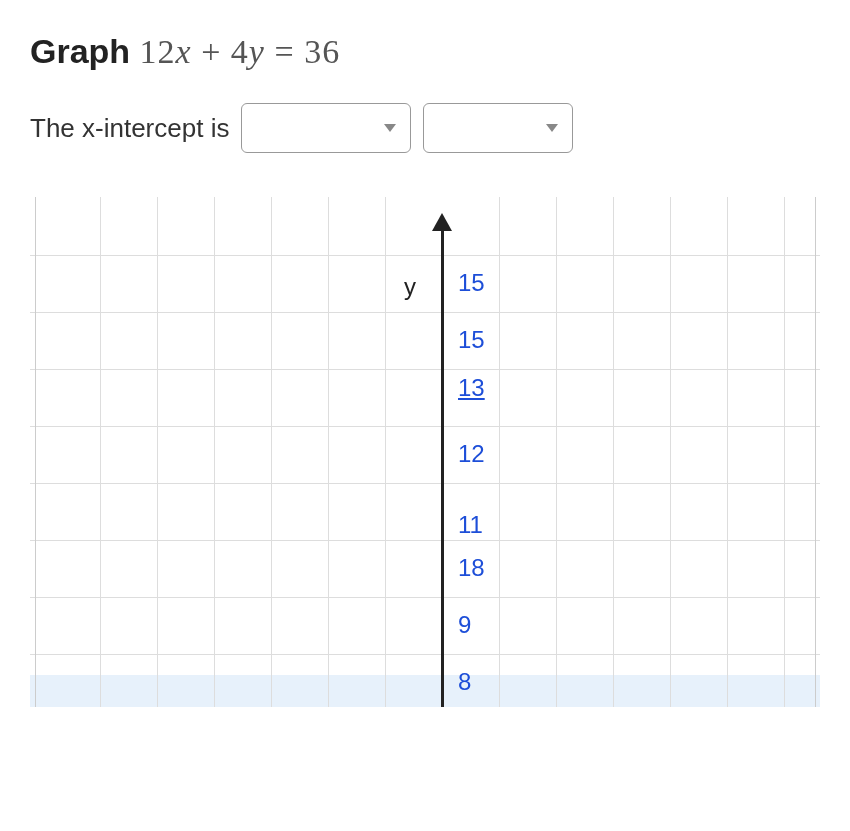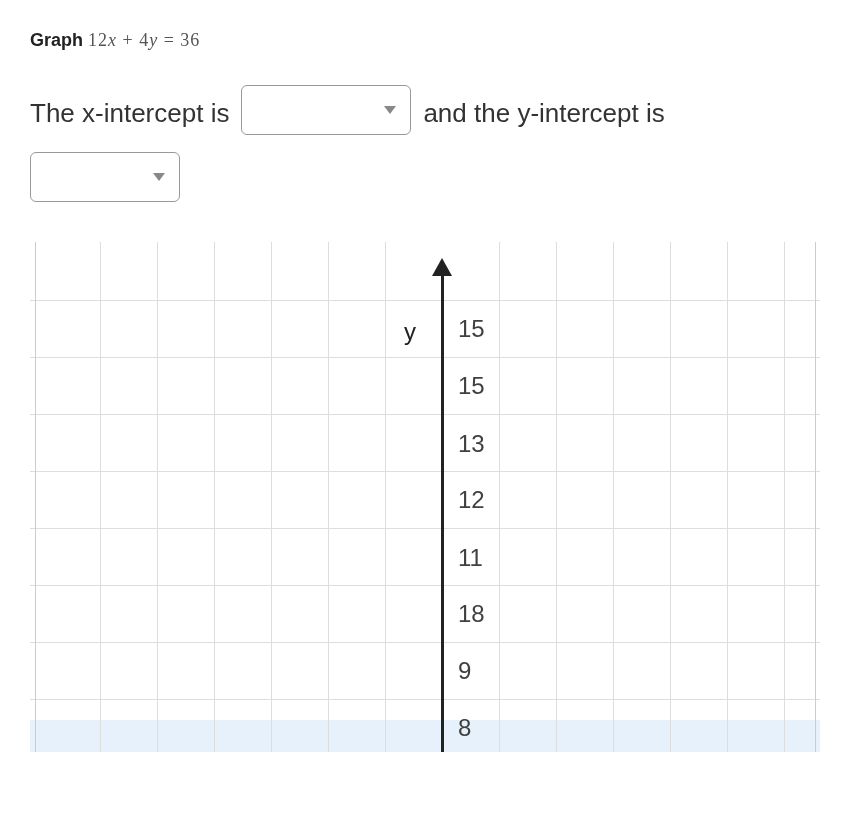--- a/index.html
+++ b/index.html
@@ -5,40 +5,40 @@
   * { box-sizing: border-box; }
   body {
     margin: 0;
     padding: 28px 30px 0 30px;
     font-family: Arial, Helvetica, sans-serif;
     background: #ffffff;
     color: #333;
     width: 850px;
   }
   .prompt-line {
-    font-size: 18px;
-    margin-bottom: 32px;
+    font-size: 34px;
+    margin-bottom: 24px;
     line-height: 1.4;
   }
   .prompt-line .bold {
     font-weight: 700;
     color: #222;
   }
   .equation {
     font-family: "Times New Roman", Times, serif;
     color: #555;
     letter-spacing: 1px;
   }
   .intercept-block {
     font-size: 26px;
     color: #333;
     line-height: 2.2;
     display: flex;
     flex-wrap: wrap;
-    align-items: flex-start;
+    align-items: center;
     gap: 10px 12px;
     margin-bottom: 40px;
   }
   .dropdown {
     display: inline-flex;
     align-items: center;
     justify-content: flex-end;
     min-width: 170px;
     height: 50px;
     border: 1px solid #999;
@@ -85,21 +85,21 @@
     border-bottom: 18px solid #222;
   }
   .axis-label-y {
     position: absolute;
     font-size: 24px;
     color: #222;
   }
   .tick-label {
     position: absolute;
     font-size: 24px;
-    color: #404040;
+    color: #1d4ed8;
     text-align: right;
     transform: translateY(-50%);
   }
   .bottom-band {
     position: absolute;
     left: -30px;
     right: -30px;
     bottom: 0;
     height: 32px;
     background: #e7f1fb;
@@ -115,21 +115,20 @@
     12<span style="font-style:italic">x</span>&nbsp;+&nbsp;4<span style="font-style:italic">y</span>&nbsp;=&nbsp;36
   </span>
 </div>
 
 <div class="intercept-block">
   <span>The x-intercept is</span>
   <span class="dropdown">
     <span></span>
     <span class="chevron"></span>
   </span>
-  <span>and the y-intercept is</span>
   <span class="dropdown small">
     <span></span>
     <span class="chevron"></span>
   </span>
 </div>
 
 <div class="graph-wrap" id="graph">
   <div class="bottom-band"></div>
 
 <div class="gridline-h" style="top: 58px;"></div>
@@ -152,19 +151,19 @@
     <div class="gridline-v" style="left: 640px;"></div>
     <div class="gridline-v" style="left: 697px;"></div>
     <div class="gridline-v" style="left: 754px;"></div>
     <div class="edge-v" style="left: 5px;"></div>
     <div class="edge-v" style="left: 785px;"></div>
     <div class="y-axis" style="left: 411px;"></div>
     <div class="arrow-up" style="left: 402px; top: 16px;"></div>
     <div class="axis-label-y" style="left: 374px; top: 76px;">y</div>
     <div class="tick-label" style="left: 428px; top: 86.5px;">15</div>
     <div class="tick-label" style="left: 428px; top: 143.5px;">15</div>
-    <div class="tick-label" style="left: 428px; top: 202px;">13</div>
+    <div class="tick-label" style="left: 428px; top: 191px; text-decoration: underline;">13</div>
     <div class="tick-label" style="left: 428px; top: 257.5px;">12</div>
-    <div class="tick-label" style="left: 428px; top: 316px;">11</div>
+    <div class="tick-label" style="left: 428px; top: 328px;">11</div>
     <div class="tick-label" style="left: 428px; top: 371.5px;">18</div>
     <div class="tick-label" style="left: 428px; top: 428.5px;">9</div>
     <div class="tick-label" style="left: 428px; top: 485.5px;">8</div>
   </div>
 
 </body></html>

